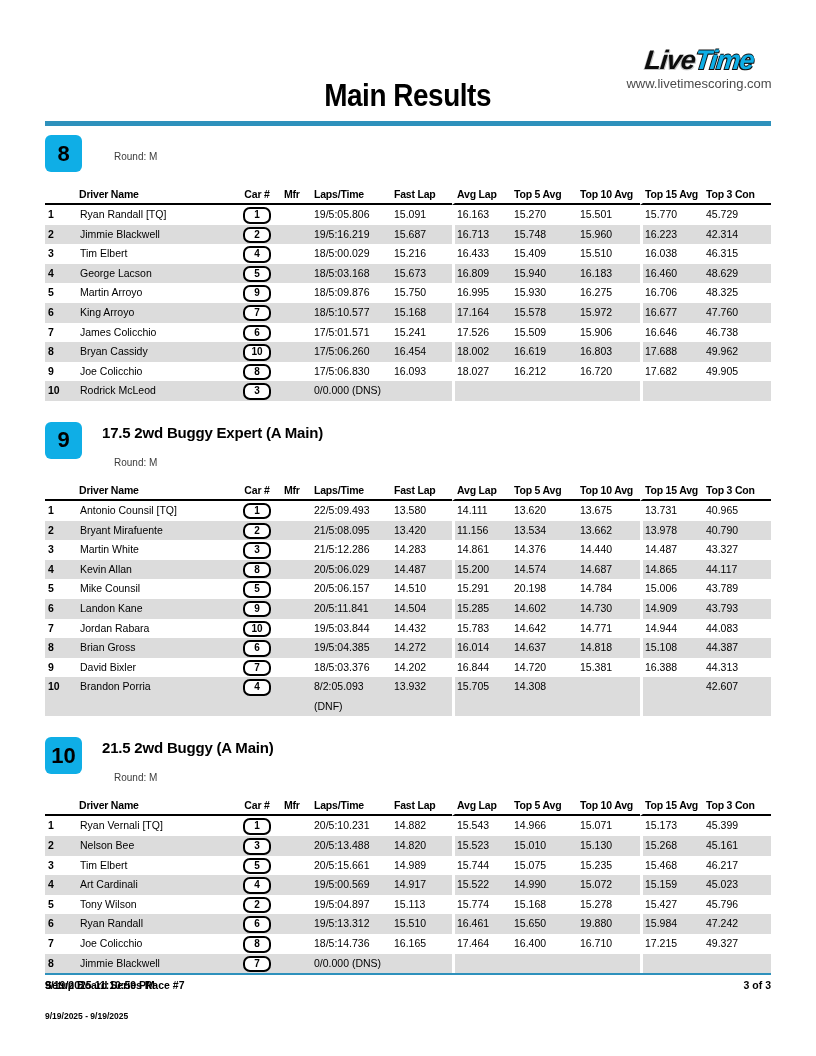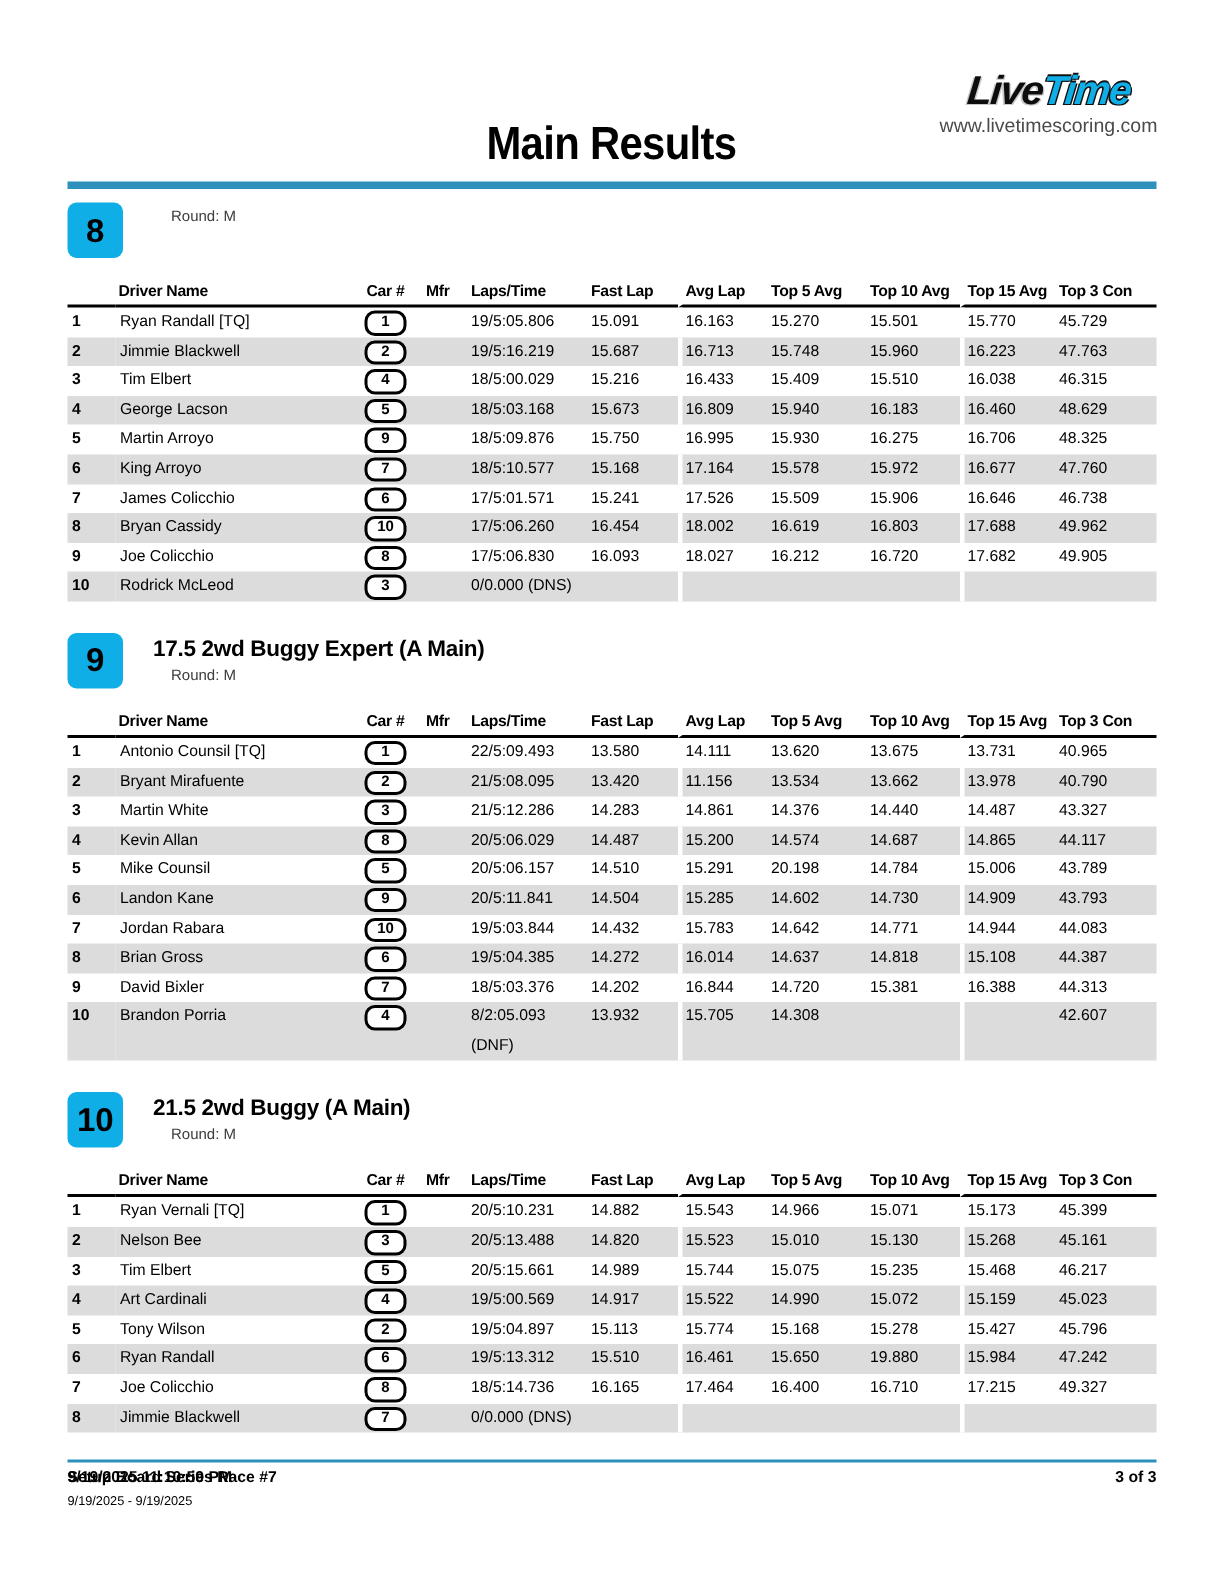--- a/index.html
+++ b/index.html
@@ -21,21 +21,21 @@
 
   
   .section{margin-top:21px;}
   .section.first{margin-top:9px;}
   .section-head{display:flex;align-items:flex-start;}
   .badge{flex:0 0 37px;width:37px;height:37px;margin-left:0;background:var(--accent,#0FAEE6);
     border-radius:6px;display:flex;align-items:center;justify-content:center;
     font-size:22px;font-weight:800;color:#000;}
   .sec-titles{margin-left:20px;}
   .section-title{font-size:15px;font-weight:800;padding-top:2px;letter-spacing:-.2px;}
-  .section-round{font-size:10px;color:#3c3c3c;margin-top:4px;padding-left:12px;}
+  .section-round{font-size:10px;color:#3c3c3c;margin-top:16px;padding-left:12px;}
 
   
   table{width:726px;border-collapse:separate;border-spacing:0;table-layout:fixed;margin-top:12px;}
   th{font-size:10.5px;font-weight:800;text-align:left;vertical-align:bottom;
      padding:0 0 3px 2px;border-bottom:2.5px solid #000;height:16px;letter-spacing:-.2px;white-space:nowrap;overflow:hidden;}
   td{font-size:10.5px;line-height:19.6px;vertical-align:top;padding:0 0 0 2px;white-space:nowrap;overflow:hidden;}
   tr.striped td{background:var(--stripe,#DCDCDC);}
   td.col-pos{font-weight:800;padding-left:3px;}
   td.col-driver{padding-left:3px;}
   th.col-car,td.col-car{text-align:center;padding-left:0;}
@@ -46,21 +46,21 @@
     font-weight:800;font-size:10px;line-height:12.5px;text-align:center;}
 
   
   .footer{position:absolute;left:45px;width:726px;top:973px;}
   .footer-line{height:2px;background:var(--bar,#2E91BC);}
   .footer-row{position:relative;margin-top:4px;height:34px;}
   .footer-left{position:absolute;left:0;top:0;font-size:10.5px;font-weight:800;}
   .footer-right{position:absolute;right:0;top:0;font-size:10.5px;font-weight:800;}
   .footer-center{position:absolute;left:0;right:0;top:0;text-align:left;}
   .footer-series{font-size:10.5px;font-weight:800;}
-  .footer-dates{font-size:8.5px;font-weight:400;margin-top:4px;}
+  .footer-dates{font-size:8.5px;font-weight:700;margin-top:20px;}
 </style>
 </head>
 <body>
 
 <div class="page">
 
   <div class="logo">
     <div class="logo-word"><span class="logo-live">Live</span><span class="logo-time">Time</span></div>
     <div class="logo-url">www.livetimescoring.com</div>
   </div>
@@ -124,21 +124,21 @@
                 <td class="col-pos">2</td>
                 <td class="col-driver">Jimmie Blackwell</td>
                 <td class="col-car"><span class="car-badge">2</span></td>
                 <td class="col-mfr"></td>
                 <td class="col-laps">19/5:16.219</td>
                 <td class="col-fast">15.687</td>
                 <td class="col-avg gap-left">16.713</td>
                 <td class="col-top5">15.748</td>
                 <td class="col-top10">15.960</td>
                 <td class="col-top15 gap-left">16.223</td>
-                <td class="col-top3">47.763</td>
+                <td class="col-top3">42.314</td>
               </tr>
               <tr class="">
                 <td class="col-pos">3</td>
                 <td class="col-driver">Tim Elbert</td>
                 <td class="col-car"><span class="car-badge">4</span></td>
                 <td class="col-mfr"></td>
                 <td class="col-laps">18/5:00.029</td>
                 <td class="col-fast">15.216</td>
                 <td class="col-avg gap-left">16.433</td>
                 <td class="col-top5">15.409</td>

